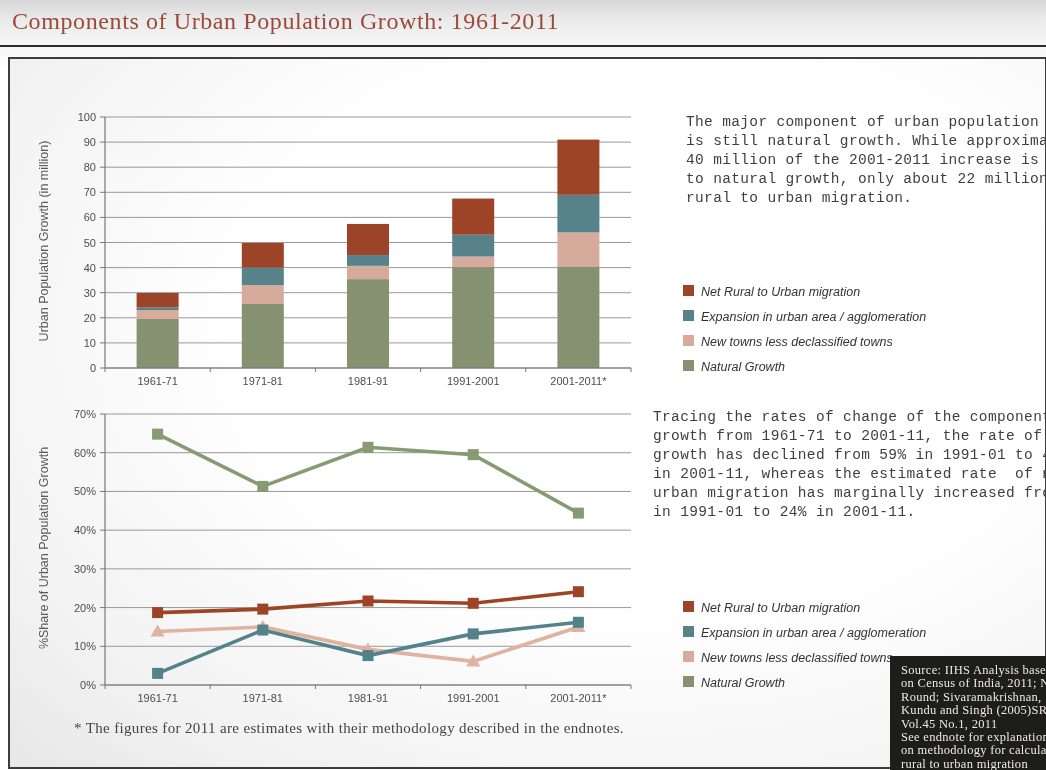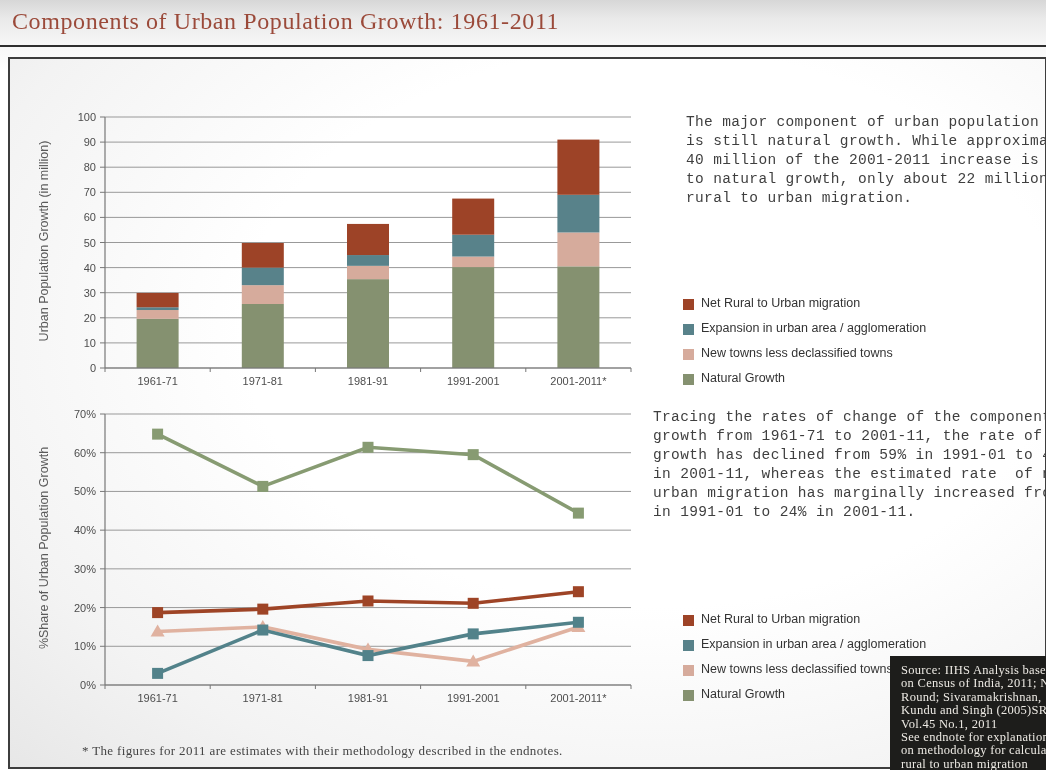--- a/index.html
+++ b/index.html
@@ -34,30 +34,30 @@
     font-family:"Liberation Sans",sans-serif;
     font-size:12.5px;color:#5a5a5a;white-space:nowrap;
   }
   .para{
     position:absolute;
     font-family:Liberation Mono, monospace;
     font-size:14.5px;line-height:19px;letter-spacing:0.35px;
     color:#3f3f3f;white-space:pre;
   }
   .legend{position:absolute;}
-  .legend-row{display:flex;align-items:flex-end;height:25px;}
+  .legend-row{display:flex;align-items:flex-start;height:25px;font-style:italic;}
   .swatch{width:11px;height:11px;margin-right:7px;flex:0 0 auto;}
   .legend-label{
     font-family:"Liberation Sans",sans-serif;
     font-size:12.5px;color:#333;white-space:nowrap;
   }
   .footnote{
-    position:absolute;left:74px;top:743px;
+    position:absolute;left:74px;top:720px;
     font-family:"Liberation Serif",serif;
-    font-size:13px;letter-spacing:0.35px;color:#444;white-space:pre;margin-left:8px;
+    font-size:15px;letter-spacing:0.35px;color:#444;white-space:pre;
   }
   .source-box{
     position:absolute;left:890px;top:656px;width:200px;height:114px;
     background:#1d1d1b;color:#edeae4;
     padding:8px 0 0 11px;box-sizing:border-box;
     font-family:"Liberation Serif",serif;
     font-size:12.5px;line-height:13.4px;letter-spacing:0.3px;white-space:pre;
   }
 </style>
 </head>

